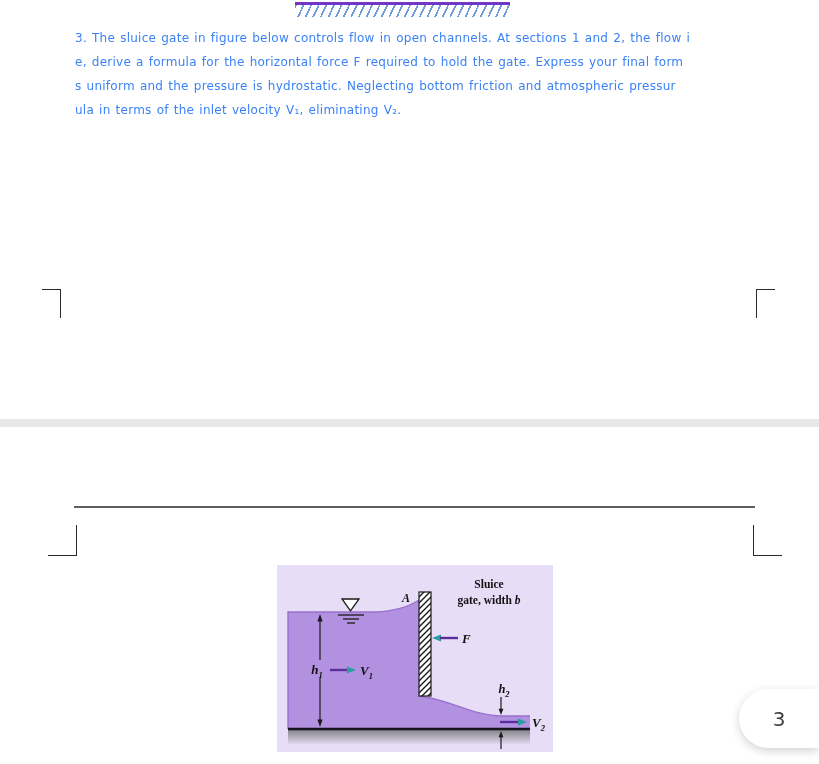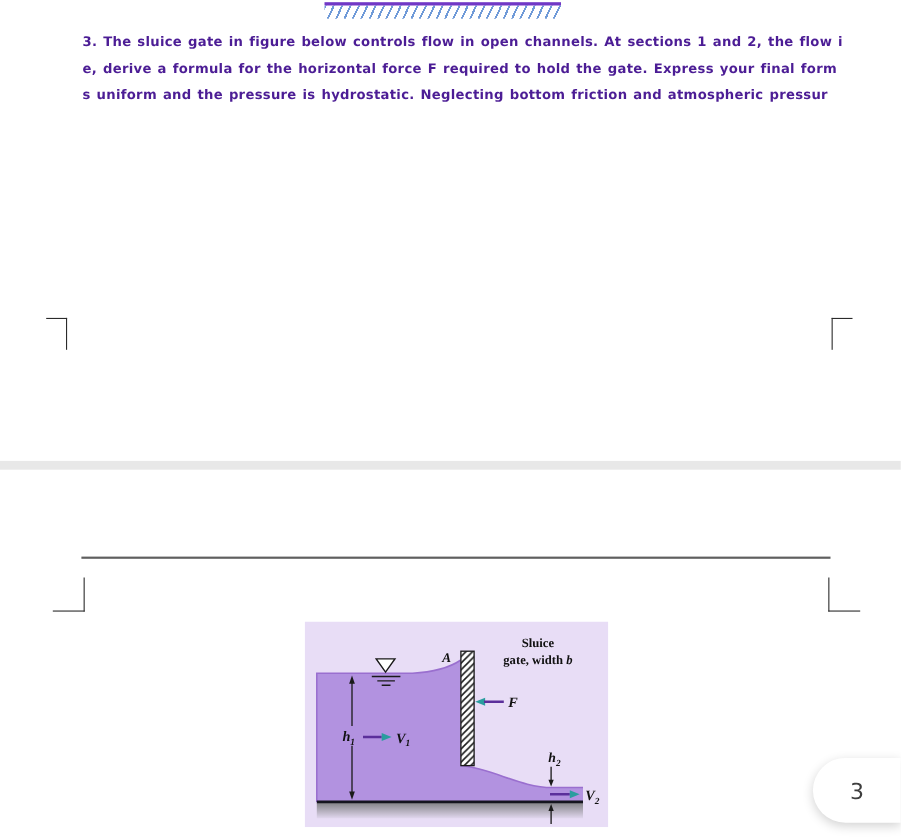--- a/index.html
+++ b/index.html
@@ -5,22 +5,22 @@
   html,body{margin:0;padding:0;background:#ffffff;}
   .screen{position:relative;width:819px;height:764px;background:#ffffff;overflow:hidden;
           font-family:"Liberation Sans", sans-serif;}
 
   
   .wall-hatch{position:absolute;left:295px;top:2px;width:215px;height:12px;
     border-top:3px solid #7138c6;
     background:repeating-linear-gradient(115deg,#6f9ad8 0px,#6f9ad8 1.7px,transparent 1.7px,transparent 6.9px);}
 
   
-  .problem{position:absolute;left:75px;top:26px;color:#4c1d95;
-    font-family:"DejaVu Sans", sans-serif;font-size:12px;font-weight:700;
+  .problem{position:absolute;left:75px;top:26px;color:#3b82f6;
+    font-family:"DejaVu Sans", sans-serif;font-size:12px;font-weight:400;
     letter-spacing:.25px;word-spacing:1px;line-height:24px;white-space:nowrap;}
 
   
   .mark{position:absolute;}
   .mark.tl{left:42px;top:289px;width:18px;height:28px;border-top:1.5px solid #2b2b2b;border-right:1.5px solid #2b2b2b;}
   .mark.tr{left:756px;top:289px;width:18px;height:28px;border-top:1.5px solid #2b2b2b;border-left:1.5px solid #2b2b2b;}
   .mark.bl{left:48px;top:525px;width:28px;height:30px;border-bottom:1.5px solid #2b2b2b;border-right:1.5px solid #2b2b2b;}
   .mark.br{left:753px;top:525px;width:28px;height:30px;border-bottom:1.5px solid #2b2b2b;border-left:1.5px solid #2b2b2b;}
 
   
@@ -43,20 +43,21 @@
 <body>
 
 <div class="screen">
 
   <div class="wall-hatch"></div>
 
   <div class="problem">
     <div>3. The sluice gate in figure below controls flow in open channels. At sections 1 and 2, the flow i</div>
     <div>e, derive a formula for the horizontal force F required to hold the gate. Express your final form</div>
     <div>s uniform and the pressure is hydrostatic. Neglecting bottom friction and atmospheric pressur</div>
+    <div>ula in terms of the inlet velocity V₁, eliminating V₂.</div>
   </div>
 
   <div class="mark tl"></div>
   <div class="mark tr"></div>
 
   <div class="separator"></div>
 
   <div class="rule"></div>
 
   <div class="mark bl"></div>

